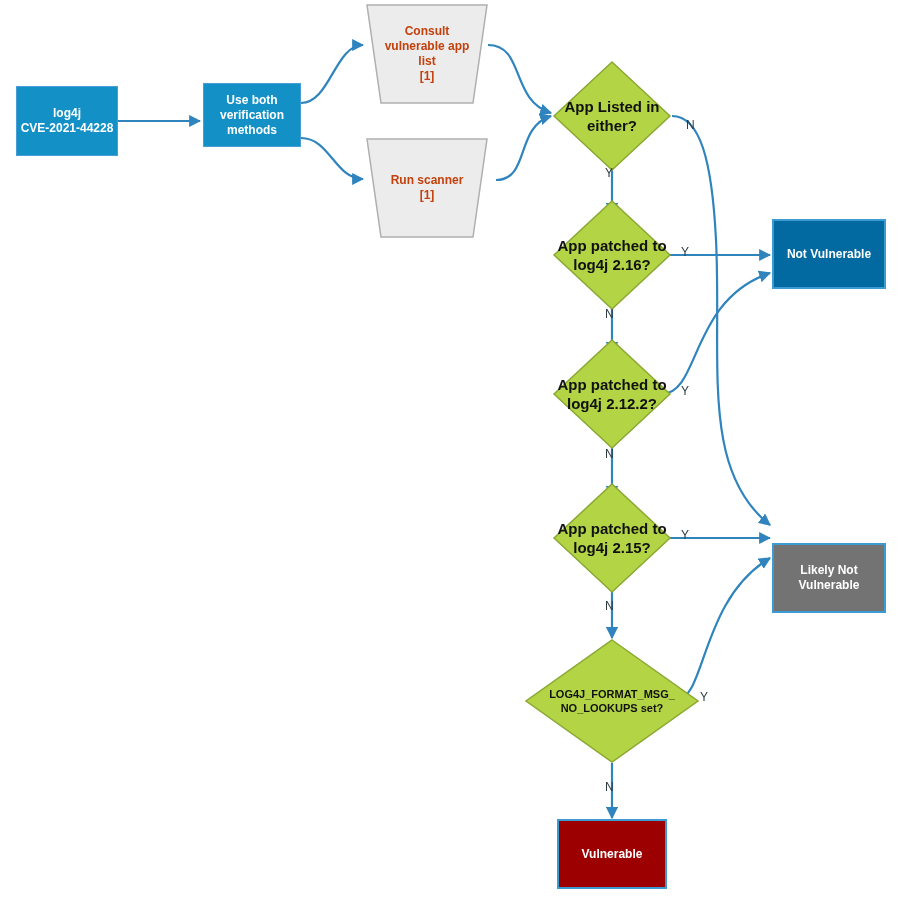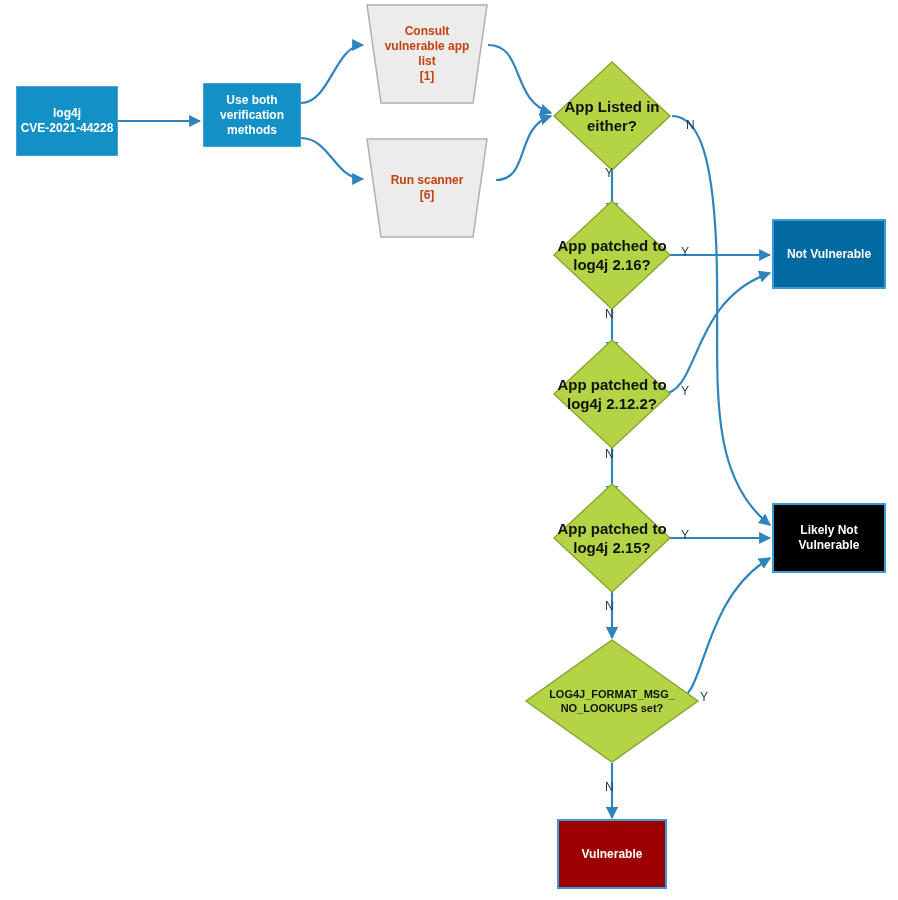--- a/index.html
+++ b/index.html
@@ -106,21 +106,21 @@
     font-size: 11px;
   }
   
   .box-term {
     border: 2px solid #3d9bd4;
     color: #ffffff;
     font-size: 12px;
     font-weight: bold;
   }
   .term-green  { background: #0369a1; }
-  .term-amber  { background: #000000; }
+  .term-amber  { background: #737373; margin-top: 40px; }
   .term-red    { background: #9c0000; }
   
   .edge-label {
     position: absolute;
     color: #2b3a42;
     font-size: 12px;
     font-weight: normal;
     z-index: 4;
     pointer-events: none;
     white-space: nowrap;
@@ -190,21 +190,21 @@
 vulnerable app
 list
 [1]</span>
   </div>
 
   <div class="trapezoid-wrap" style="left:366px; top:138px; width:122px; height:100px;">
     <svg width="122" height="100" viewBox="0 0 122 100">
       <polygon points="1,1 121,1 107,99 15,99" fill="#ececec" stroke="#b0b0b0" stroke-width="1.5"></polygon>
     </svg>
     <span class="label">Run scanner
-[6]</span>
+[1]</span>
   </div>
 
   <div class="diamond-wrap" style="left:552px; top:60px; width:120px; height:112px;">
     <svg width="120" height="112" viewBox="0 0 120 112">
       <polygon points="60,2 118,56 60,110 2,56" fill="#b3d545" stroke="#8aa832" stroke-width="1.5"></polygon>
     </svg>
     <span class="label">App Listed in
 either?</span>
   </div>
 

